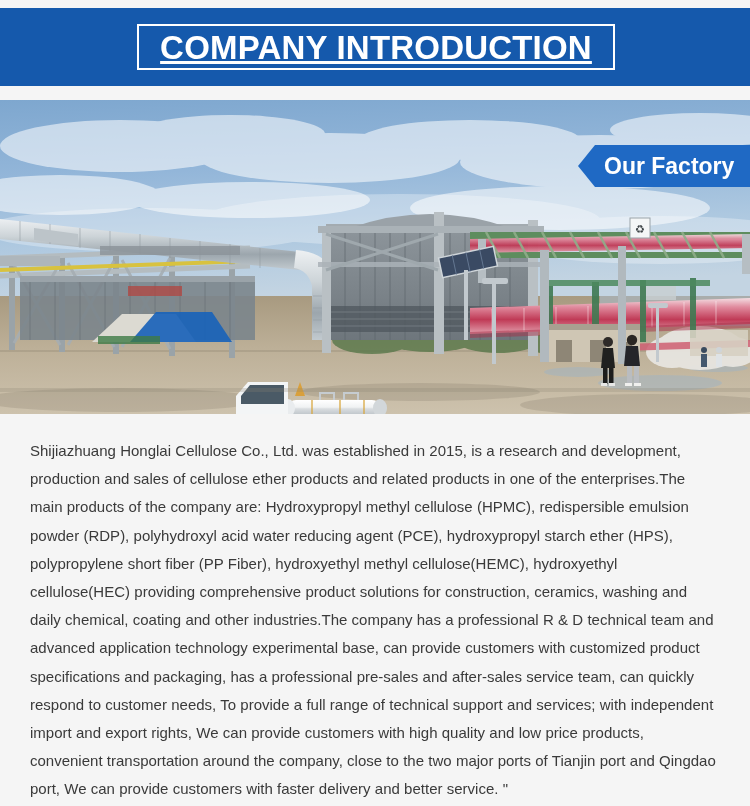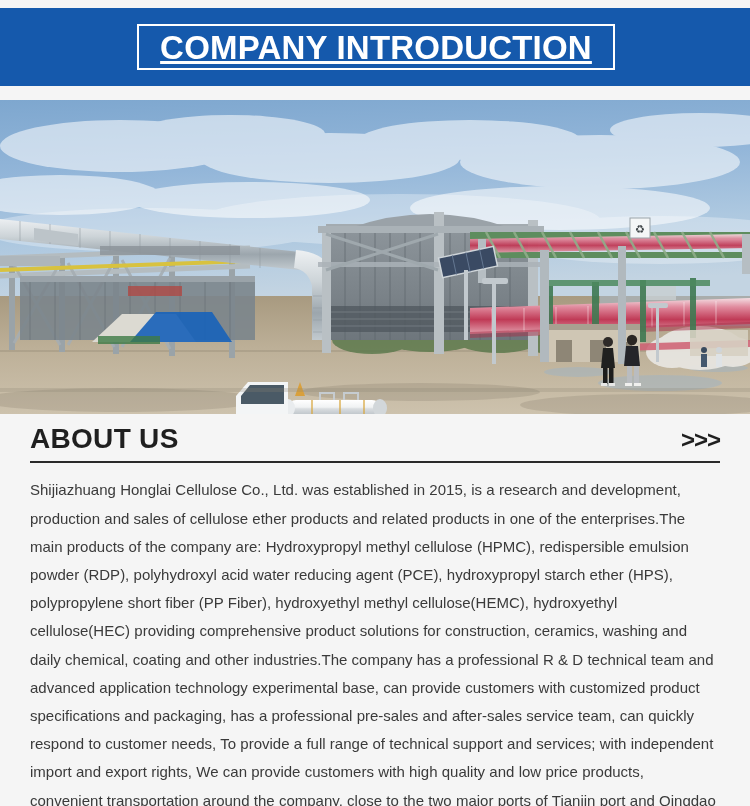--- a/index.html
+++ b/index.html
@@ -506,22 +506,21 @@
           <circle cx="719" cy="250" r="3" fill="#cfd4d8"></circle>
           <rect x="716" y="254" width="6" height="13" fill="#dfe3e6"></rect>
         </g>
 
         <rect x="0" y="288" width="750" height="4" fill="#8d8372" opacity="0.25"></rect>
       </g>
     </svg>
 
   </div>
 
+  <div class="factory-ribbon">
+    <span class="factory-ribbon-label">Our Factory</span>
+  </div>
 
   <div class="about-section">
-    <div class="about-head">
-      <span class="about-head-title">ABOUT US</span>
-      <span class="about-head-arrows">&gt;&gt;&gt;</span>
-    </div>
     <p class="about-body">Shijiazhuang Honglai Cellulose Co., Ltd. was established in 2015, is a research and development, production and sales of cellulose ether products and related products in one of the enterprises.The main products of the company are: Hydroxypropyl methyl cellulose (HPMC), redispersible emulsion powder (RDP), polyhydroxyl acid water reducing agent (PCE), hydroxypropyl starch ether (HPS), polypropylene short fiber (PP Fiber), hydroxyethyl methyl cellulose(HEMC), hydroxyethyl cellulose(HEC) providing comprehensive product solutions for construction, ceramics, washing and daily chemical, coating and other industries.The company has a professional R &amp; D technical team and advanced application technology experimental base, can provide customers with customized product specifications and packaging, has a professional pre-sales and after-sales service team, can quickly respond to customer needs, To provide a full range of technical support and services; with independent import and export rights, We can provide customers with high quality and low price products, convenient transportation around the company, close to the two major ports of Tianjin port and Qingdao port, We can provide customers with faster delivery and better service. "</p>
   </div>
 
 </div>
 
 </body></html>

